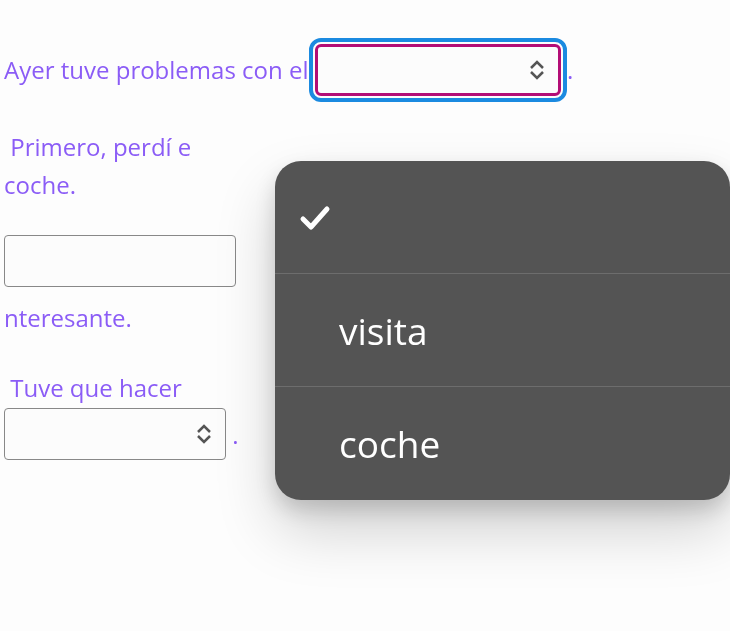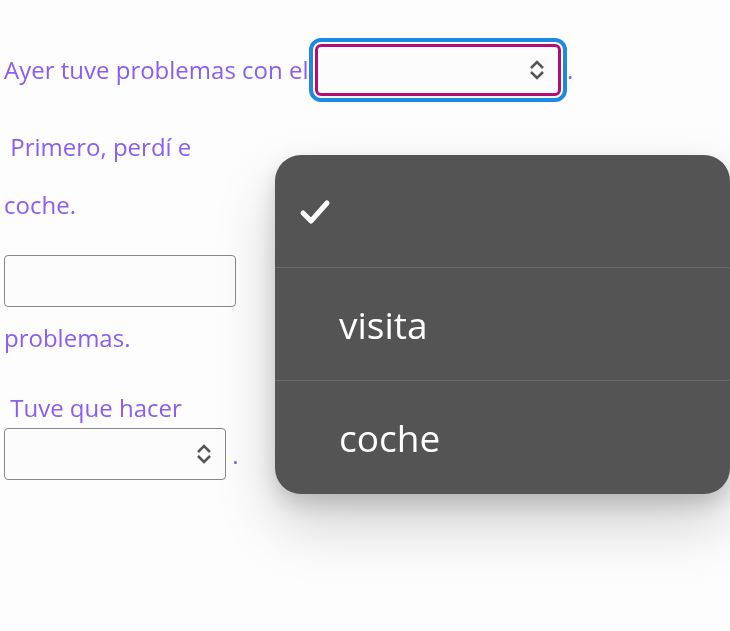--- a/index.html
+++ b/index.html
@@ -57,21 +57,21 @@
     .chevron-stack svg {
       width: 18px;
       height: 10px;
       stroke: #555;
       stroke-width: 2.5;
       fill: none;
     }
     .dropdown {
       position: absolute;
       left: 275px;
-      top: 155px;
+      top: 161px;
       width: 455px;
       background: #545454;
       border-radius: 26px;
       box-shadow: 0 30px 60px rgba(0,0,0,0.18), 0 10px 20px rgba(0,0,0,0.15);
       overflow: hidden;
     }
     .dropdown-item {
       height: 113px;
       display: flex;
       align-items: center;
@@ -87,21 +87,21 @@
     }
     .check {
       width: 40px;
       height: 40px;
       stroke: #fff;
       stroke-width: 5;
       fill: none;
       stroke-linecap: round;
       stroke-linejoin: round;
     }
-    .line2 { margin-bottom: 24px; }
+    .line2 { margin-bottom: 4px; }
     .line3 { margin-bottom: 34px; }
     .line4 { margin-bottom: 14px; }
     .line5 { margin-bottom: 36px; }
     .line6 { margin-bottom: 4px; }
     .line7 { padding-left: 0; }
   </style>
 </head>
 <body>
 
 <div class="content">
@@ -124,21 +124,21 @@
     <span class="text-frag"> Primero, perdí e</span>
   </div>
   <div class="line line3">
     <span class="text-frag">coche.</span>
   </div>
 
   <div class="line line4">
     <span class="select-box w2"></span>
   </div>
   <div class="line line5">
-    <span class="text-frag">problemas.</span>
+    <span class="text-frag">nteresante.</span>
   </div>
 
   <div class="line line6">
     <span class="text-frag"> Tuve que hacer</span>
   </div>
   <div class="line line7">
     <span class="select-box w3" style="margin-left:0;">
       <span class="chevron-stack">
         <svg viewBox="0 0 18 10">
             <path d="M3 8 L9 2 L15 8"></path>

